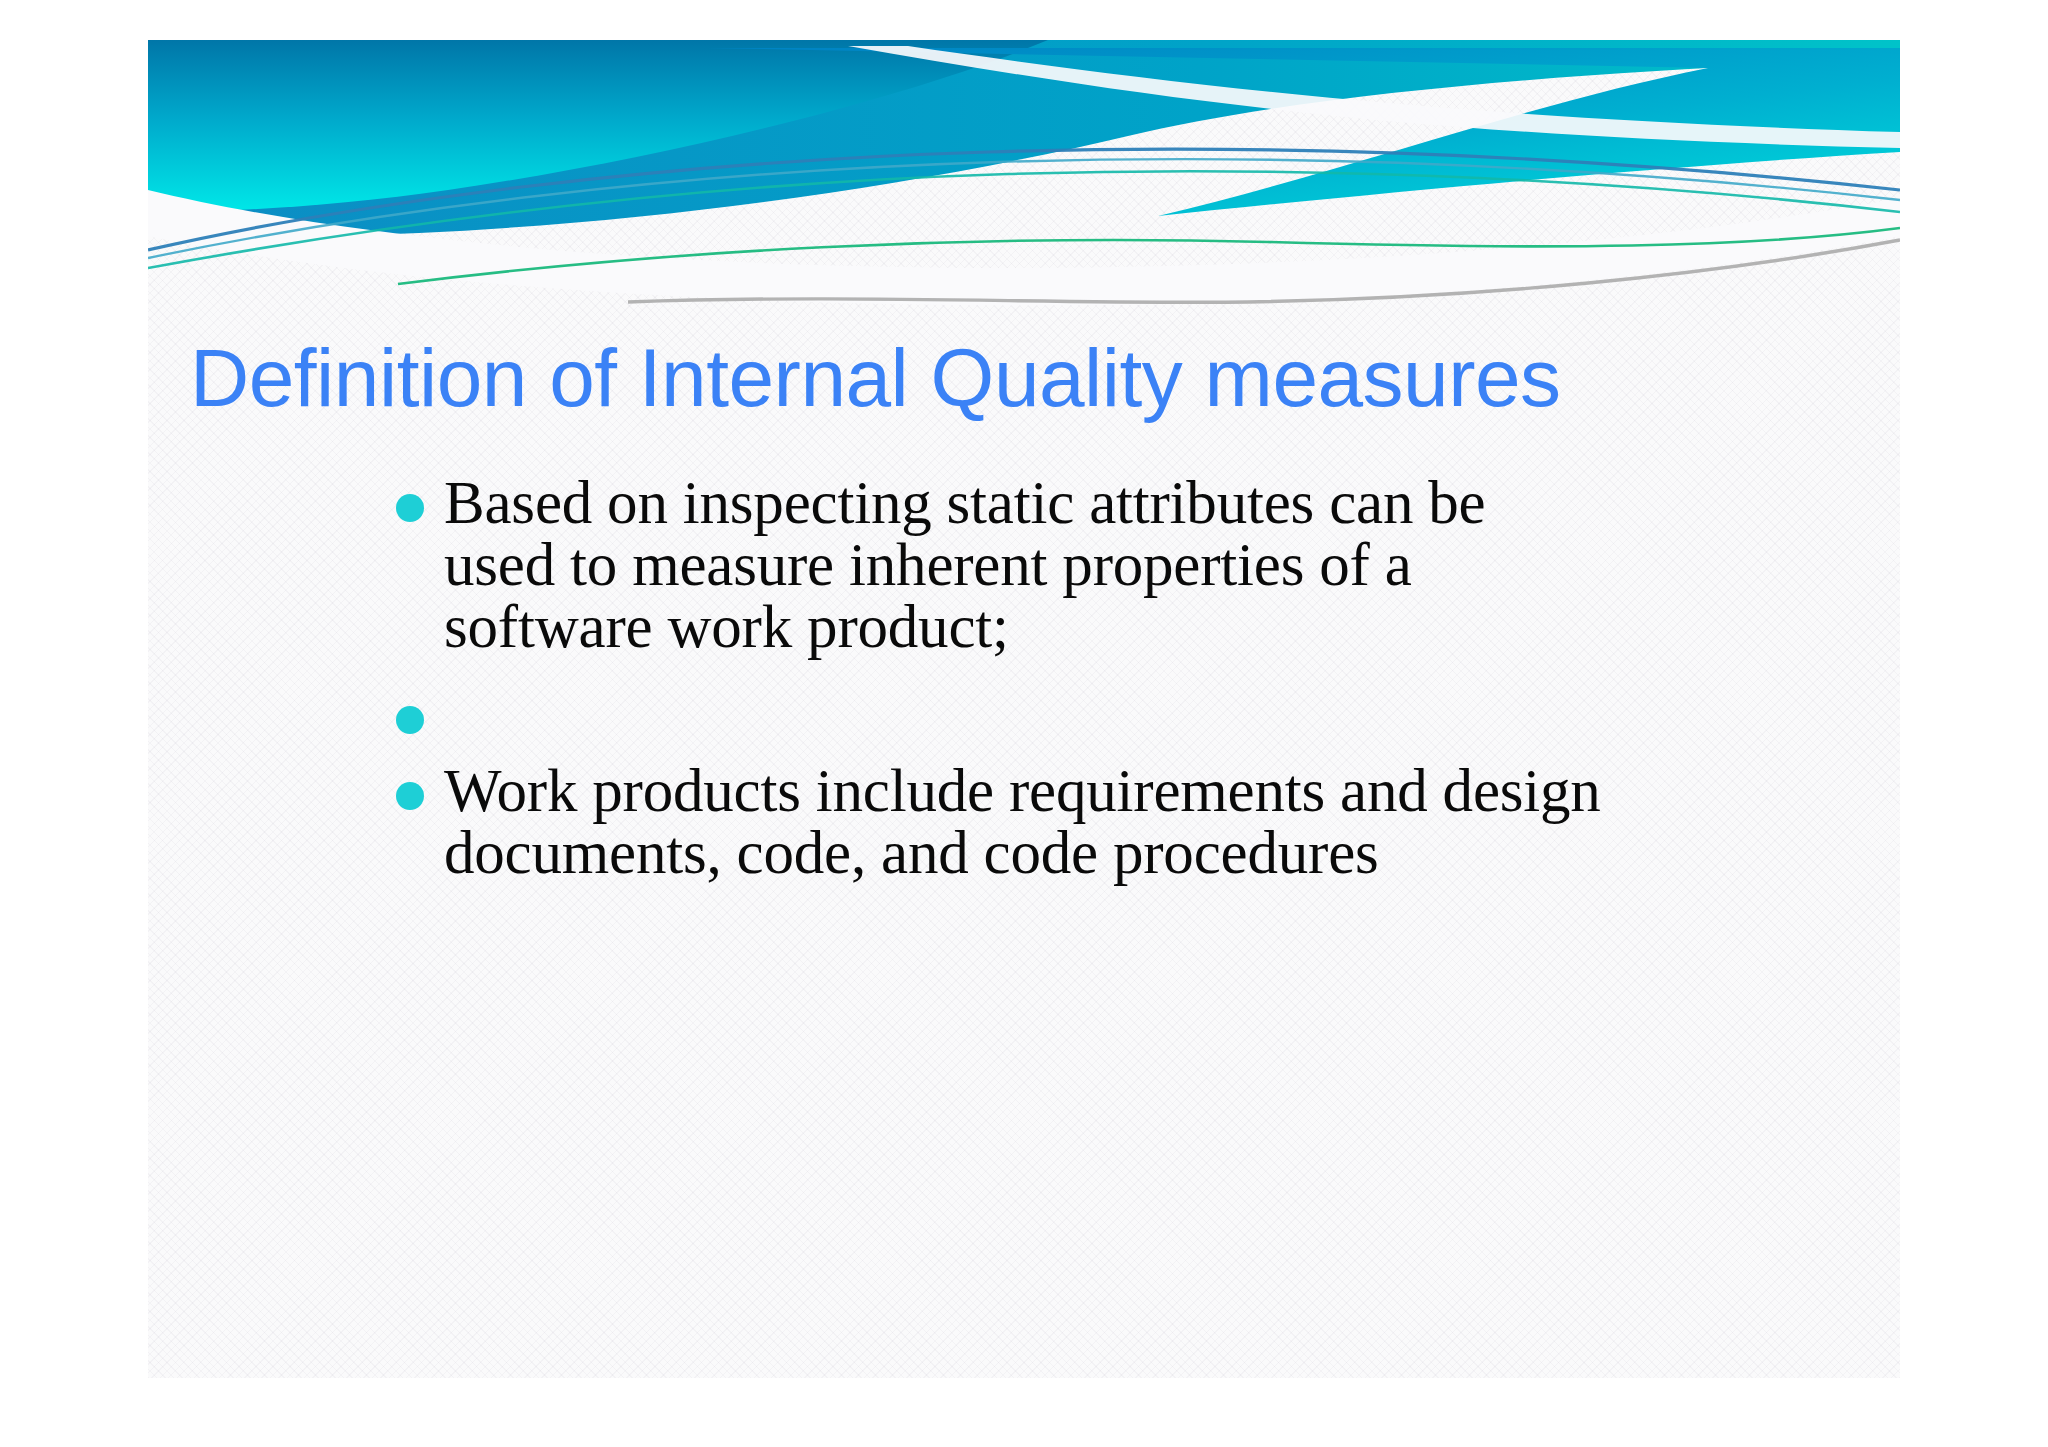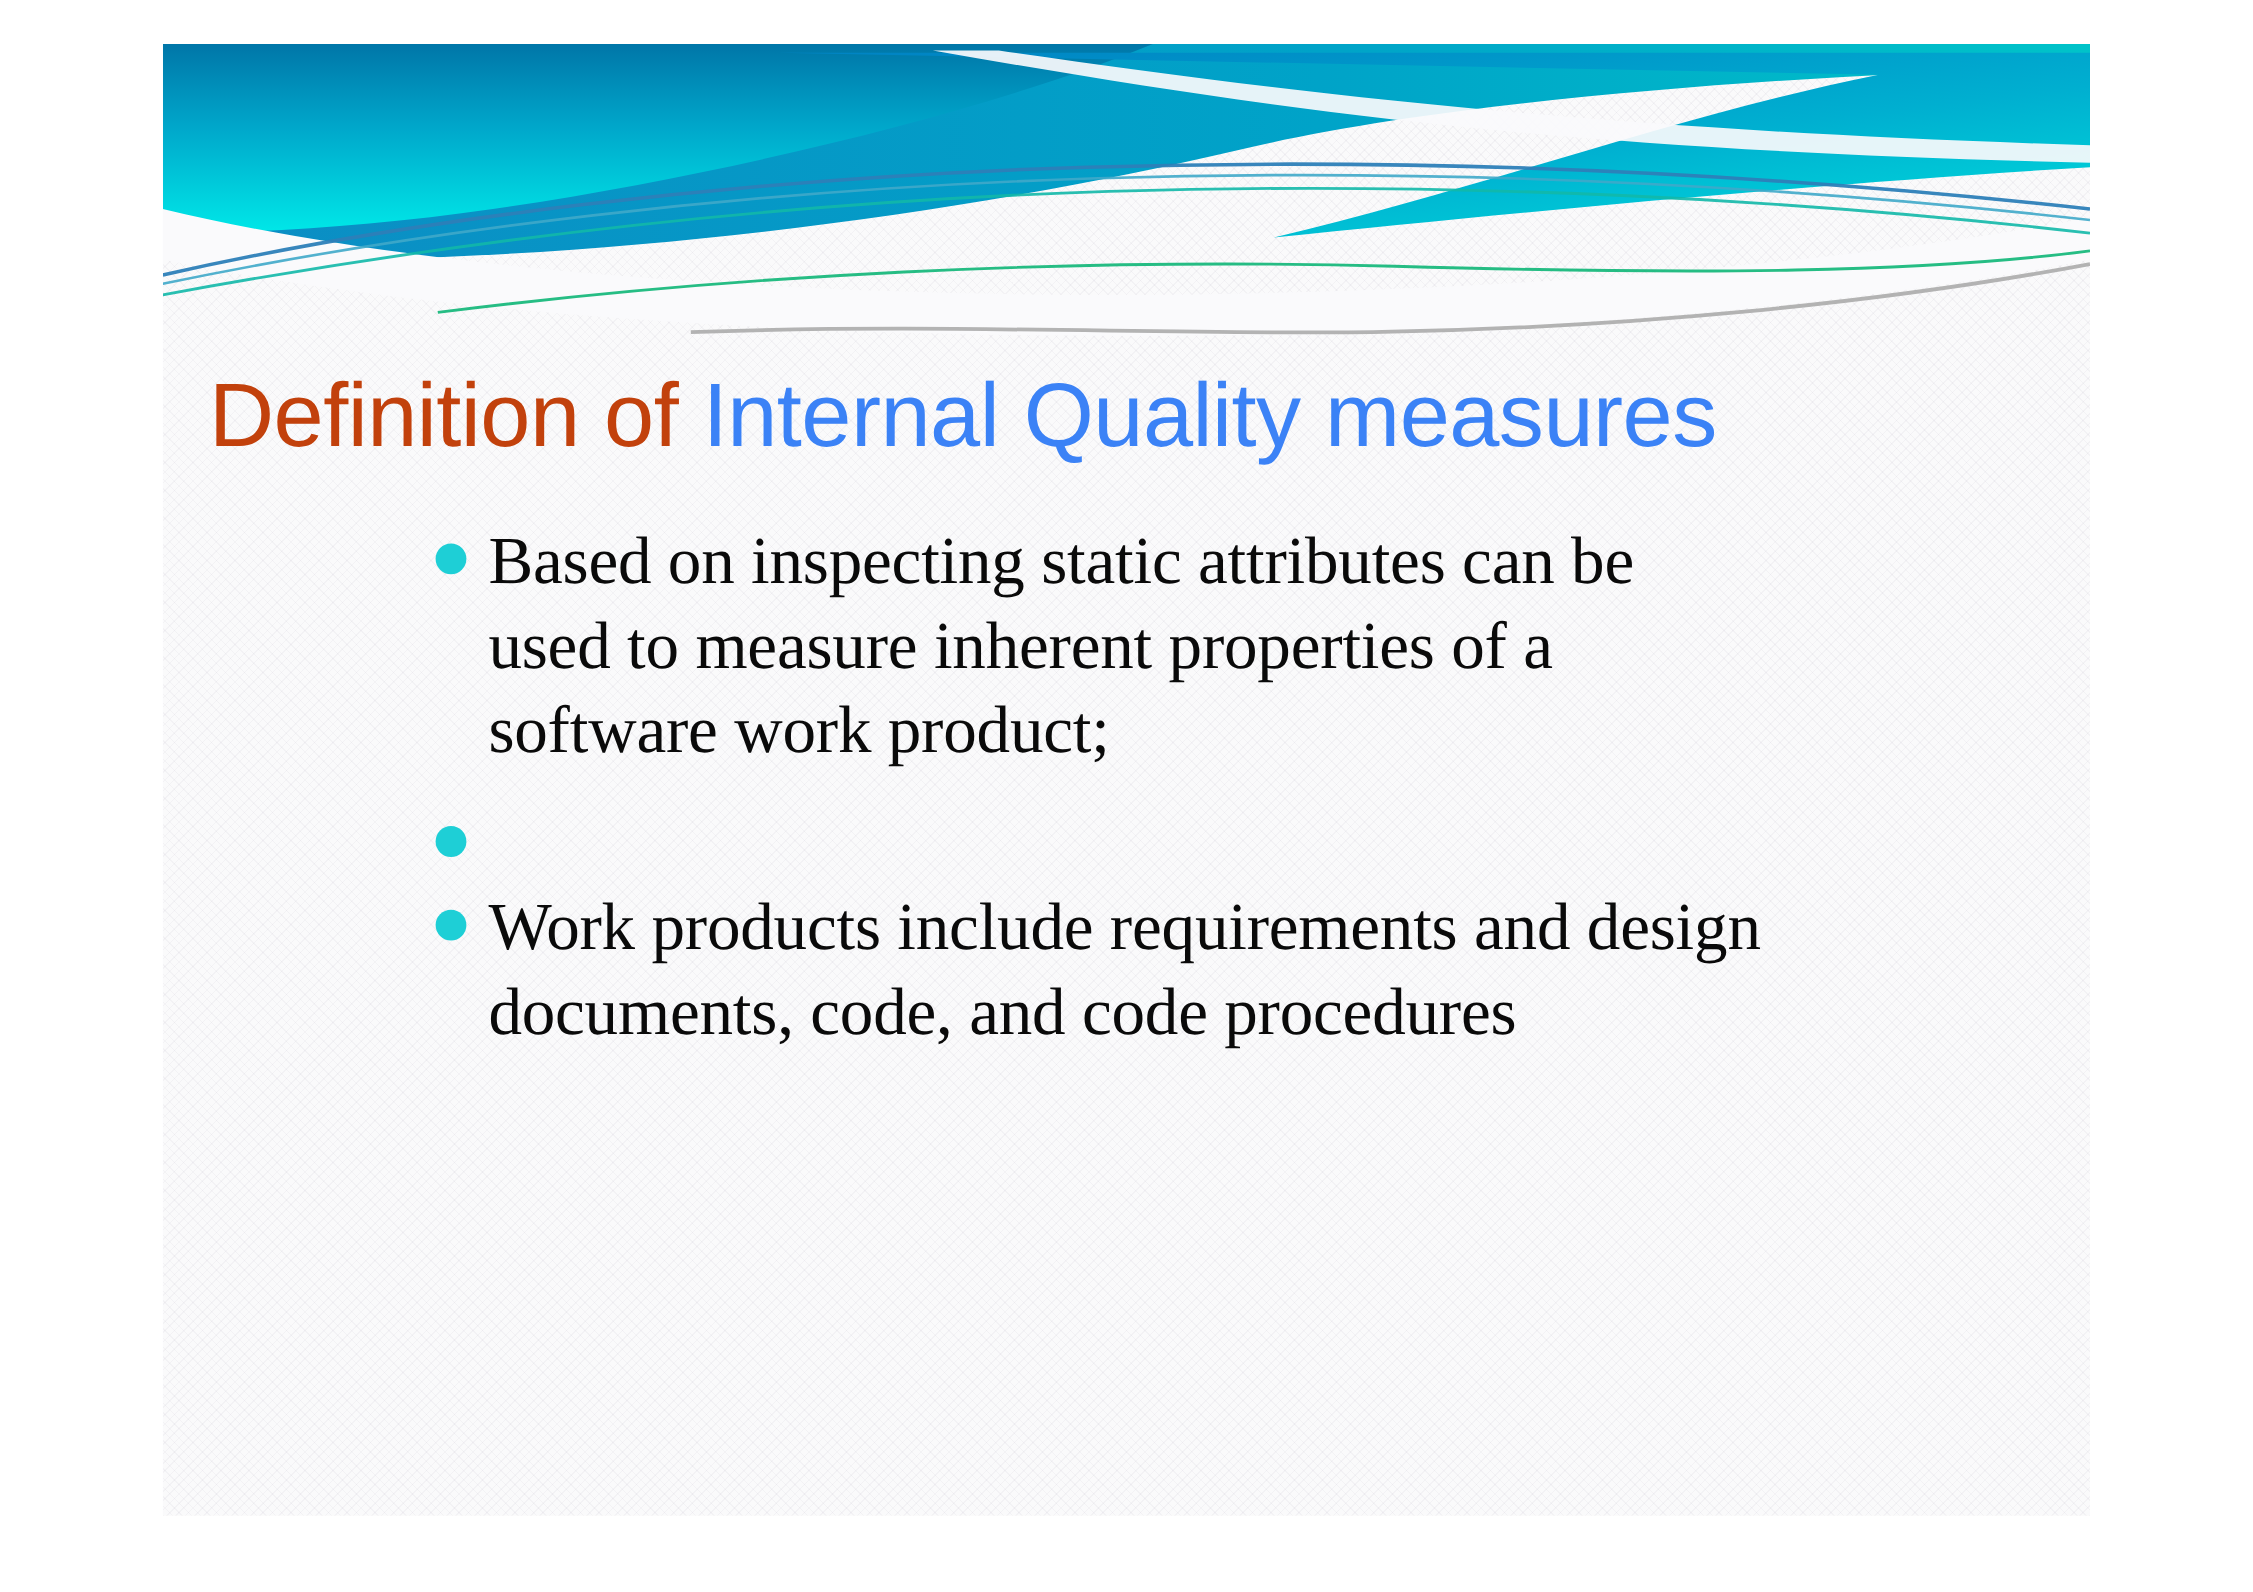--- a/index.html
+++ b/index.html
@@ -58,21 +58,21 @@
     left: 42px;
     top: 290px;
     width: 1700px;
     font-family: "Liberation Sans", sans-serif;
     font-size: 82px;
     line-height: 96px;
     font-weight: 400;
     letter-spacing: -0.5px;
     white-space: nowrap;
   }
-  .title .t-dark { color: #c2410c; }
+  .title .t-dark { color: #3b82f6; }
   .title .t-red  { color: #3b82f6; }
 
   
   .body {
     position: absolute;
     left: 248px;
     top: 432px;
     width: 1480px;
   }
   .bullet-row {
@@ -86,21 +86,21 @@
     height: 28px;
     border-radius: 50%;
     background: #1ECFD6;
     margin-top: 22px;
     margin-right: 20px;
   }
   .bullet-text {
     flex: 1 1 auto;
     font-family: "Liberation Serif", "DejaVu Serif", serif;
     font-size: 61px;
-    line-height: 77px;
+    line-height: 62px;
     color: #0a0a0a;
     letter-spacing: -0.2px;
   }
   .b1 .bullet-text { max-width: 1160px; }
   .b2 .bullet-text { max-width: 1320px; }
   .b3 .bullet-text { max-width: 1360px; }
 </style>
 </head>
 <body>
 

